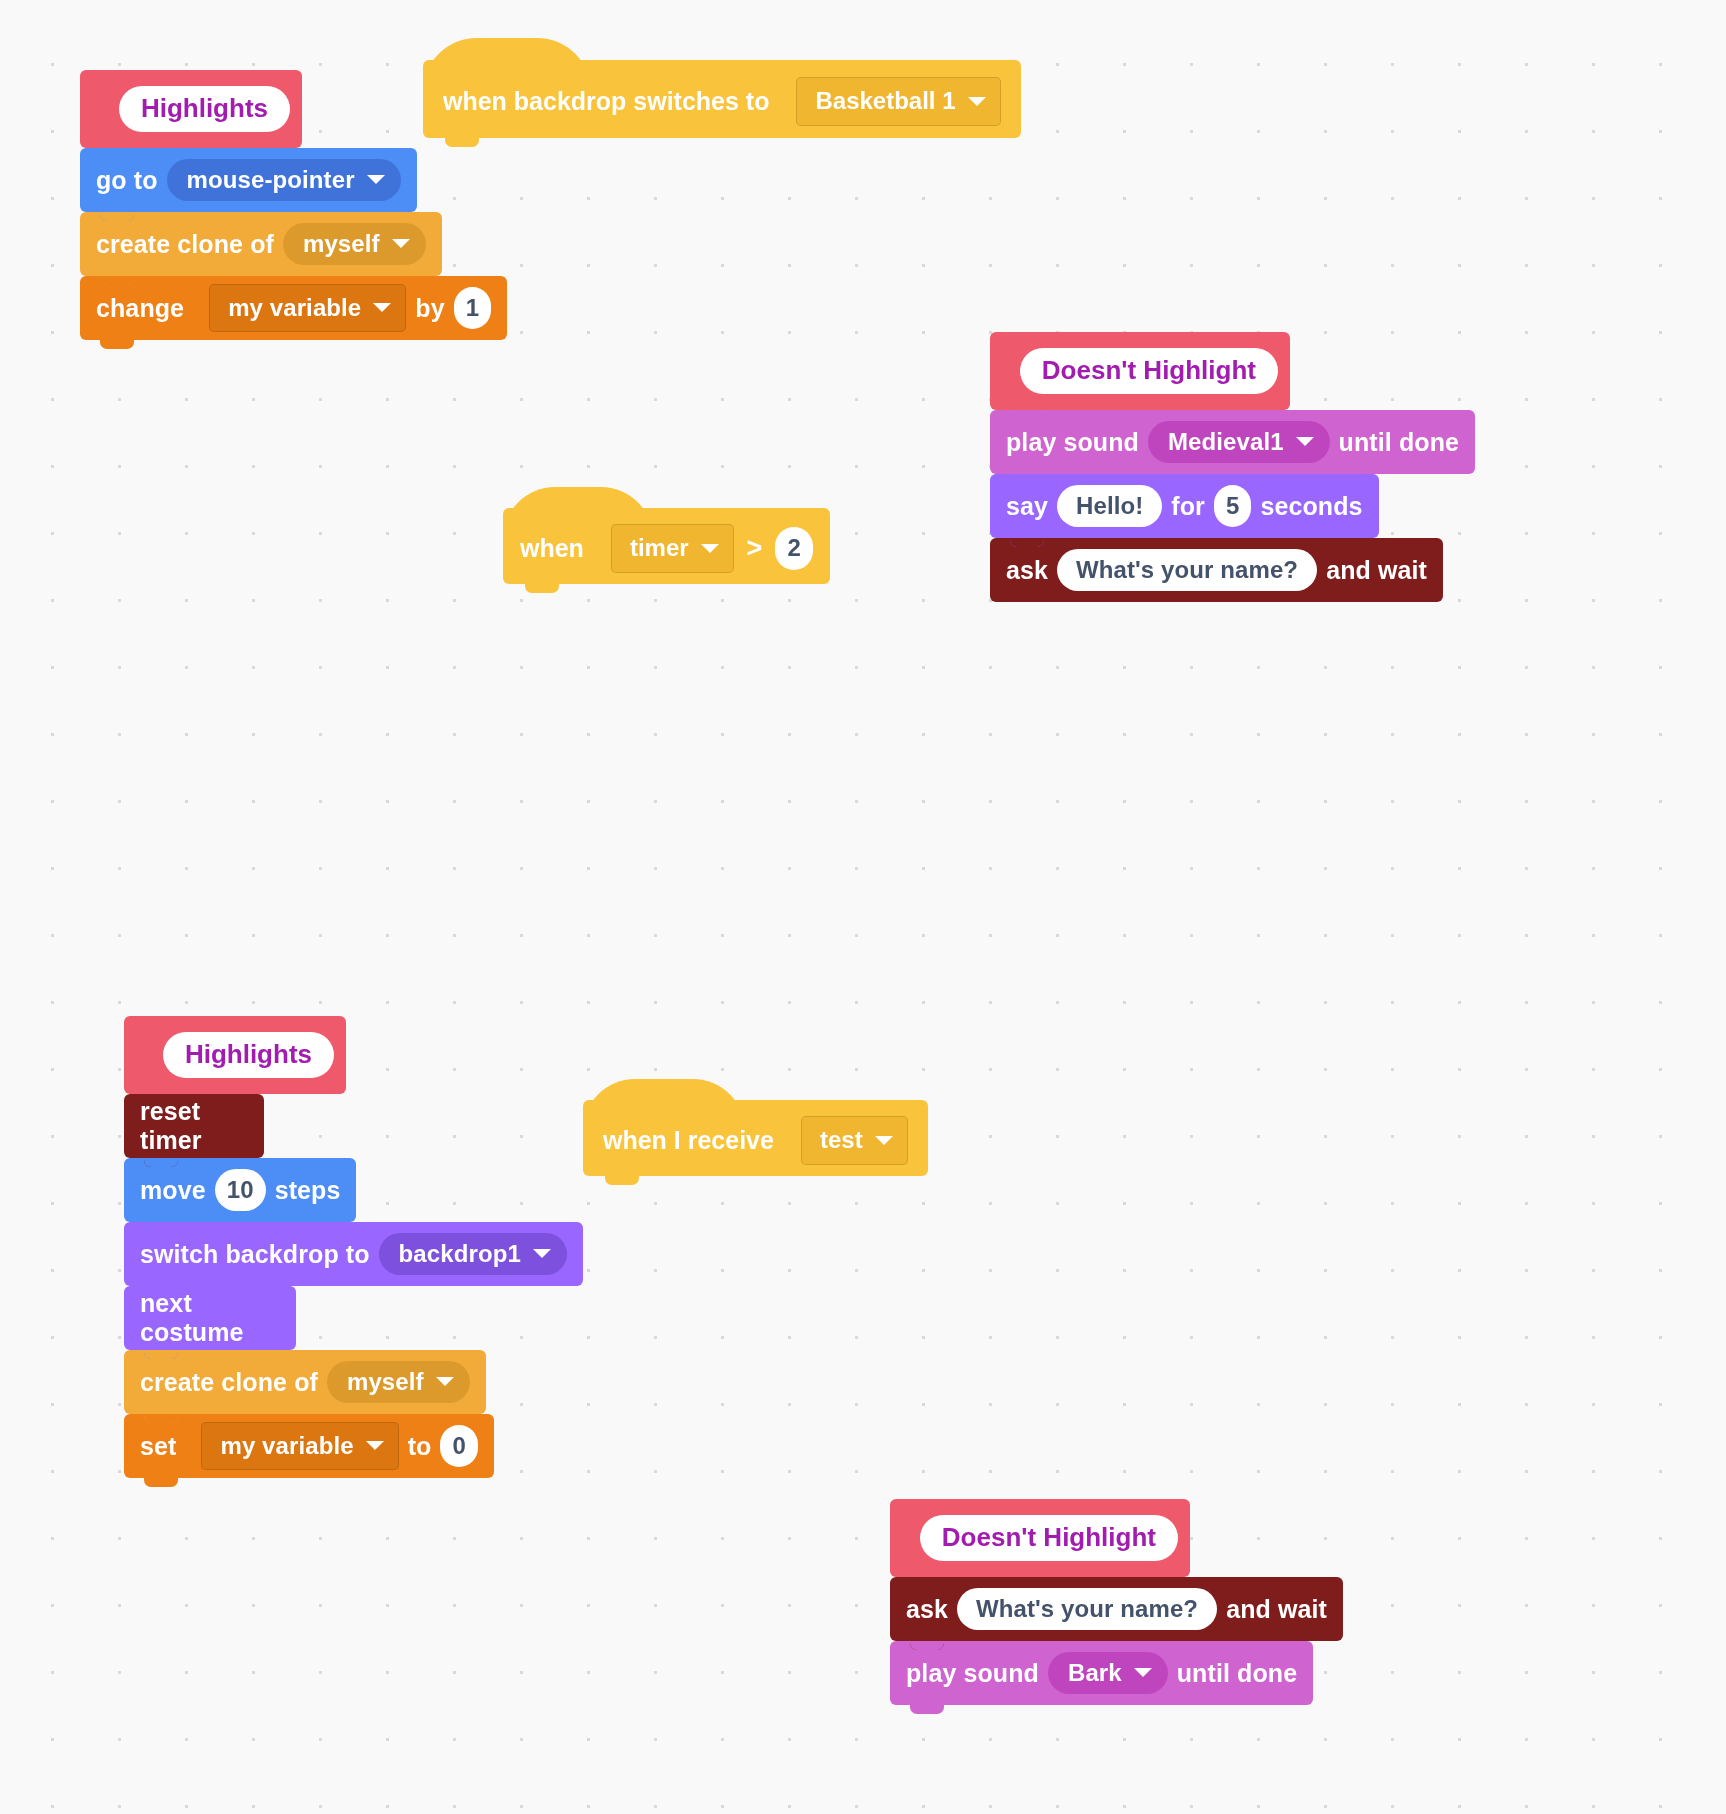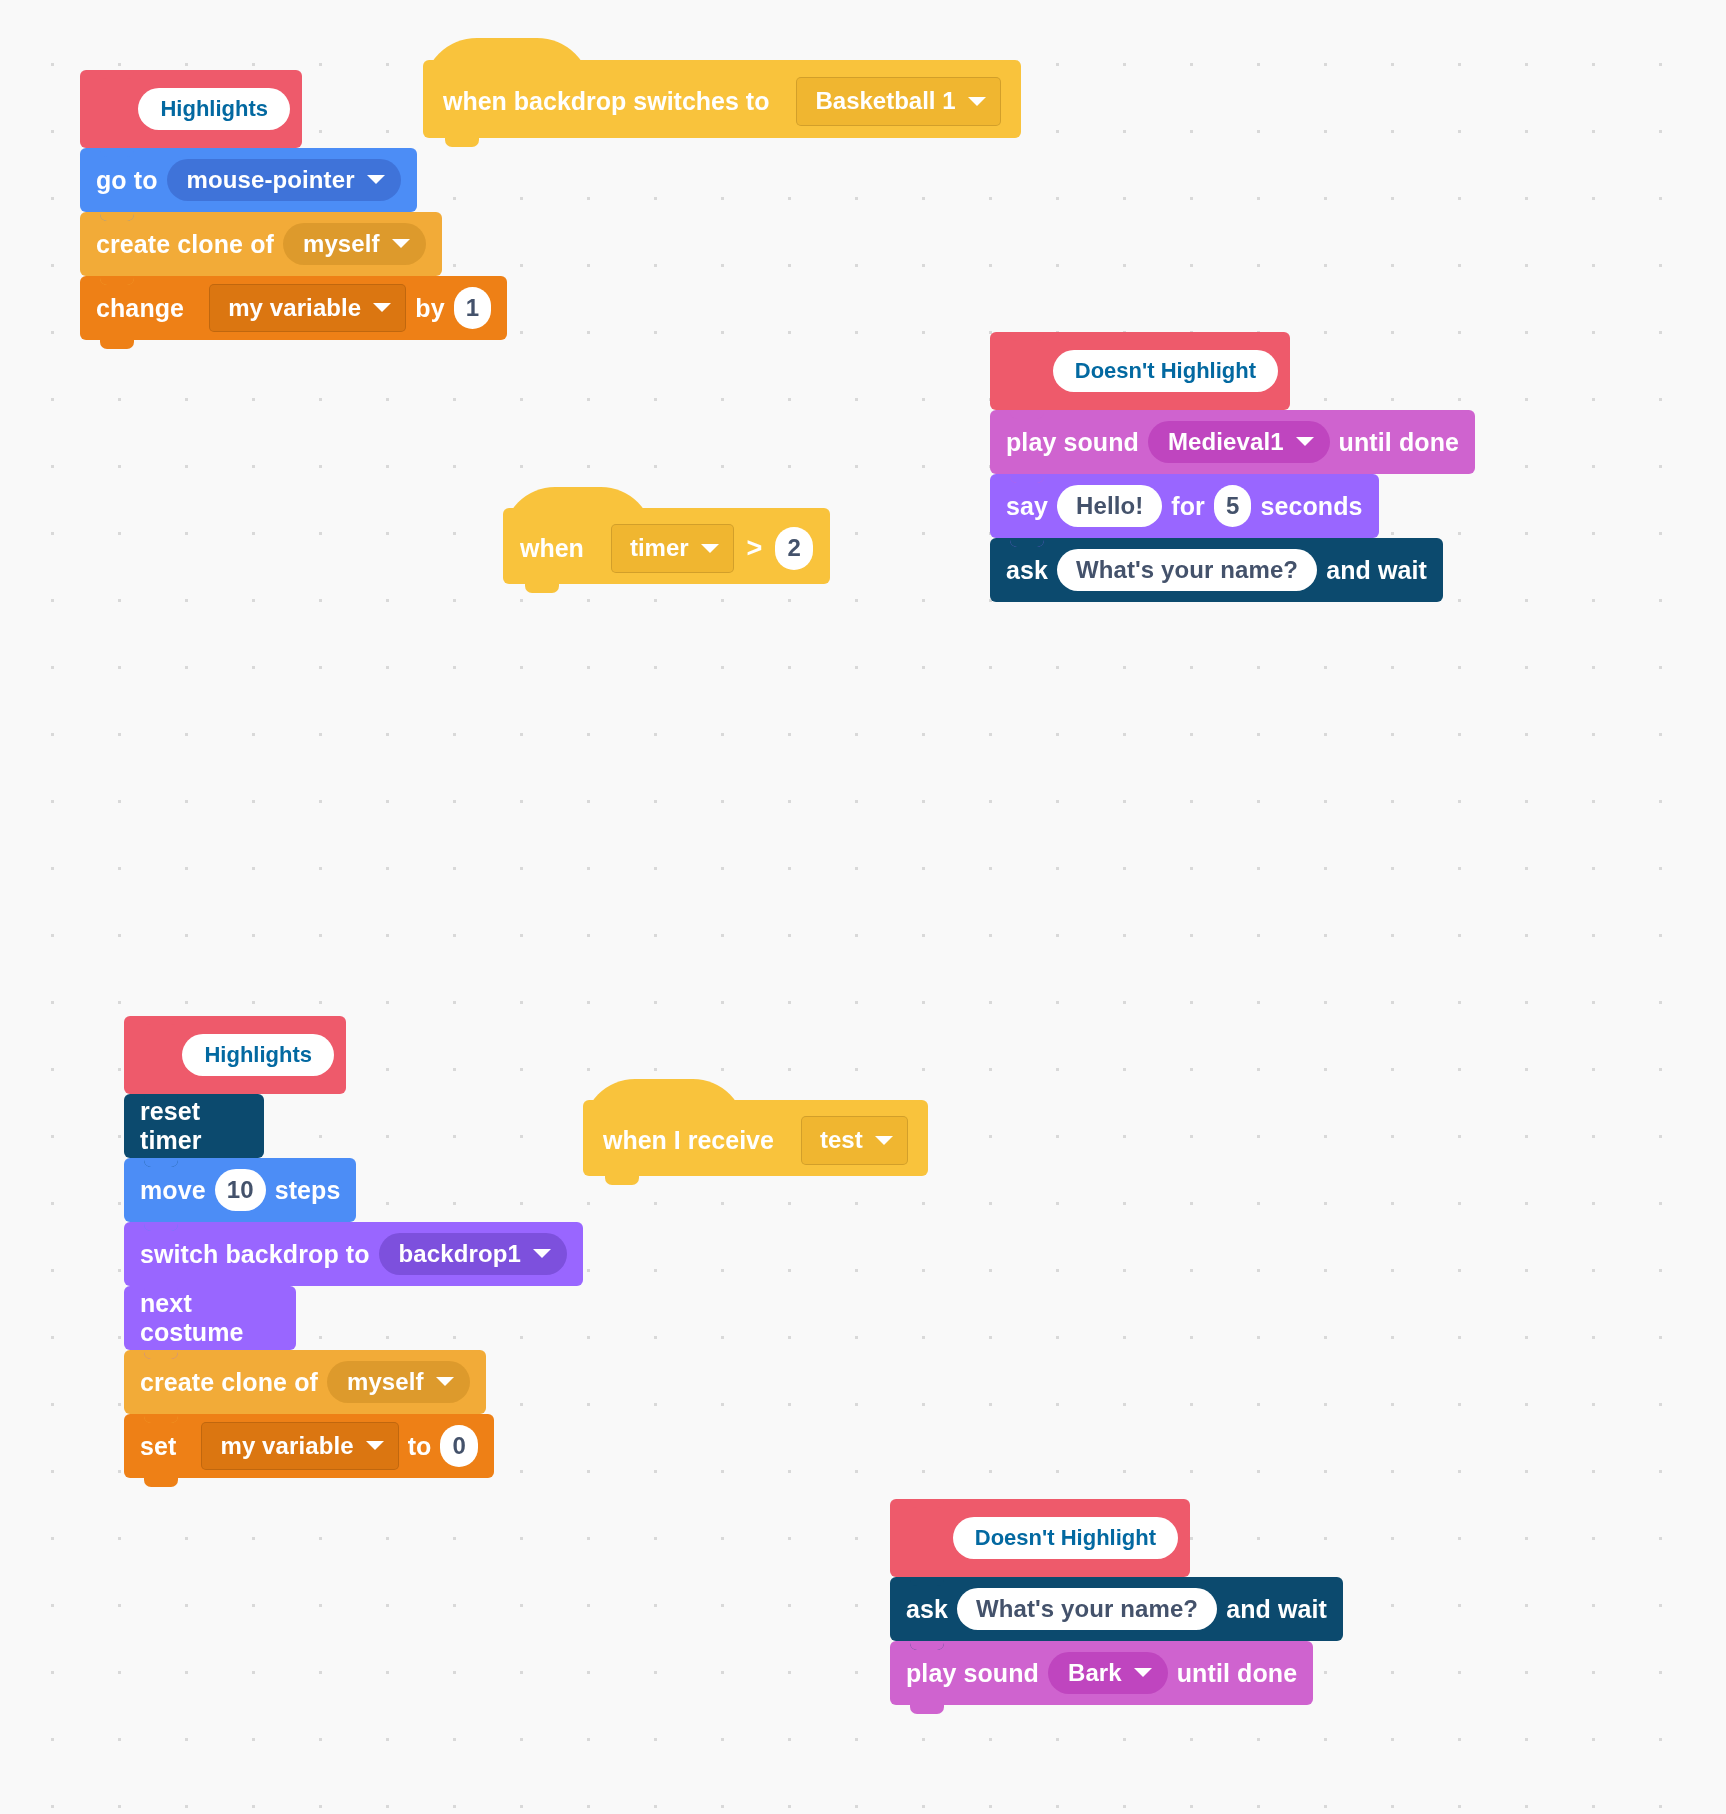--- a/index.html
+++ b/index.html
@@ -139,24 +139,24 @@
     left: 20px;
     top: 100%;
     width: 34px;
     height: 9px;
     background: inherit;
     border-bottom-left-radius: 7px;
     border-bottom-right-radius: 7px;
   }
   .proc-label {
     background: #ffffff;
-    color: #0369a1;
+    color: #a21caf;
     border-radius: 30px;
     padding: 8px 22px;
-    font-size: 22px;
+    font-size: 26px;
     font-weight: bold;
     line-height: 1.15;
     white-space: nowrap;
   }
 
   
   .oval-white {
     background: #ffffff;
     color: #44526b;
     border-radius: 30px;
@@ -206,21 +206,21 @@
   .c-motion   { background: #4c8df6; }
   .c-motion-i { background: #3f73d9; }
   .c-looks    { background: #9966ff; }
   .c-looks-i  { background: #7d50dd; }
   .c-sound    { background: #cf63cf; }
   .c-sound-i  { background: #bf45bf; }
   .c-events   { background: #f9c33c; }
   .c-events-i { background: #f0b630; }
   .c-control  { background: #f2ab38; }
   .c-control-i{ background: #dd9a2c; }
-  .c-sensing  { background: #0c4a6e; }
+  .c-sensing  { background: #7f1d1d; }
   .c-vars     { background: #ee8016; }
   .c-vars-i   { background: #db7611; }
   .c-custom   { background: #ee5a6b; }
 
   .stack { position: relative; }
   .stack .blk + .blk,
   .stack .custom-hat + .blk { margin-top: 0; }
 </style>
 </head>
 <body>

